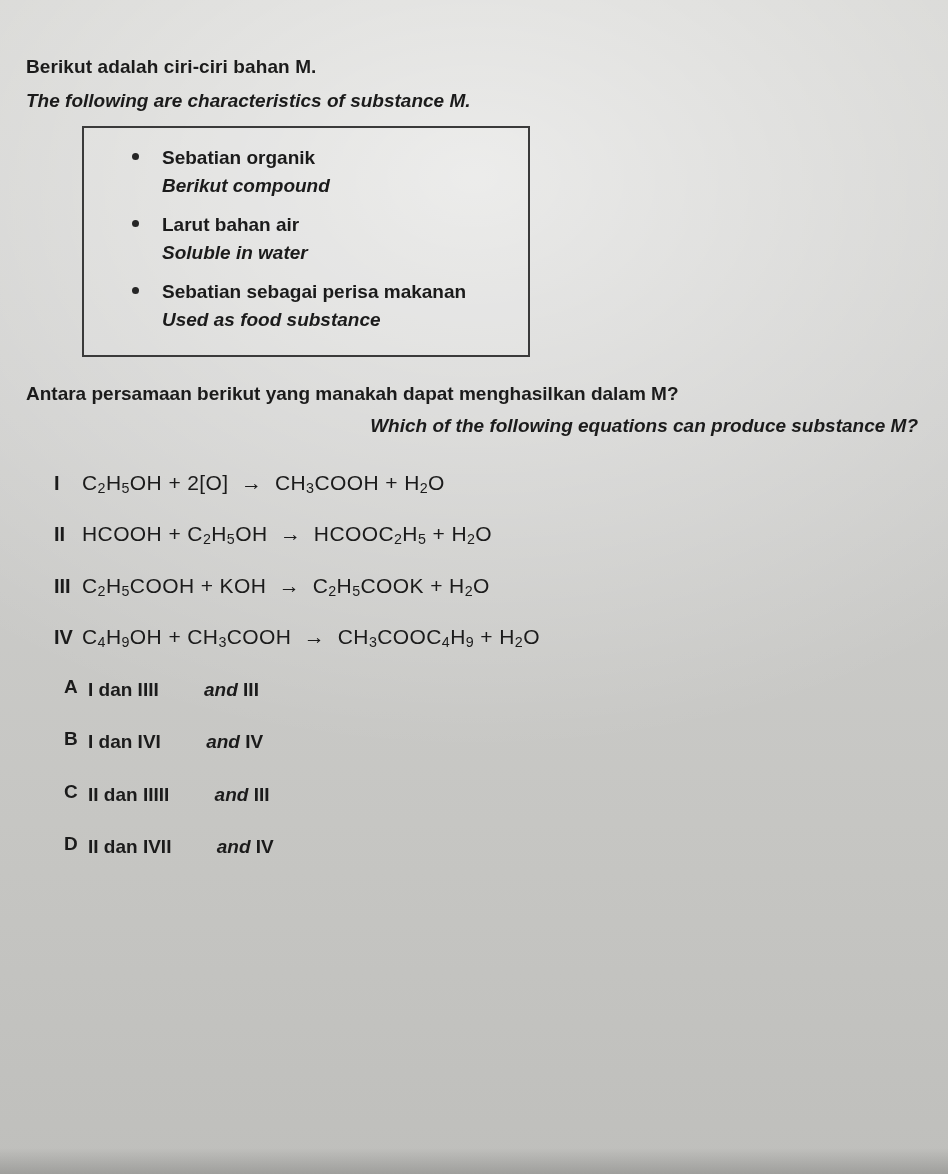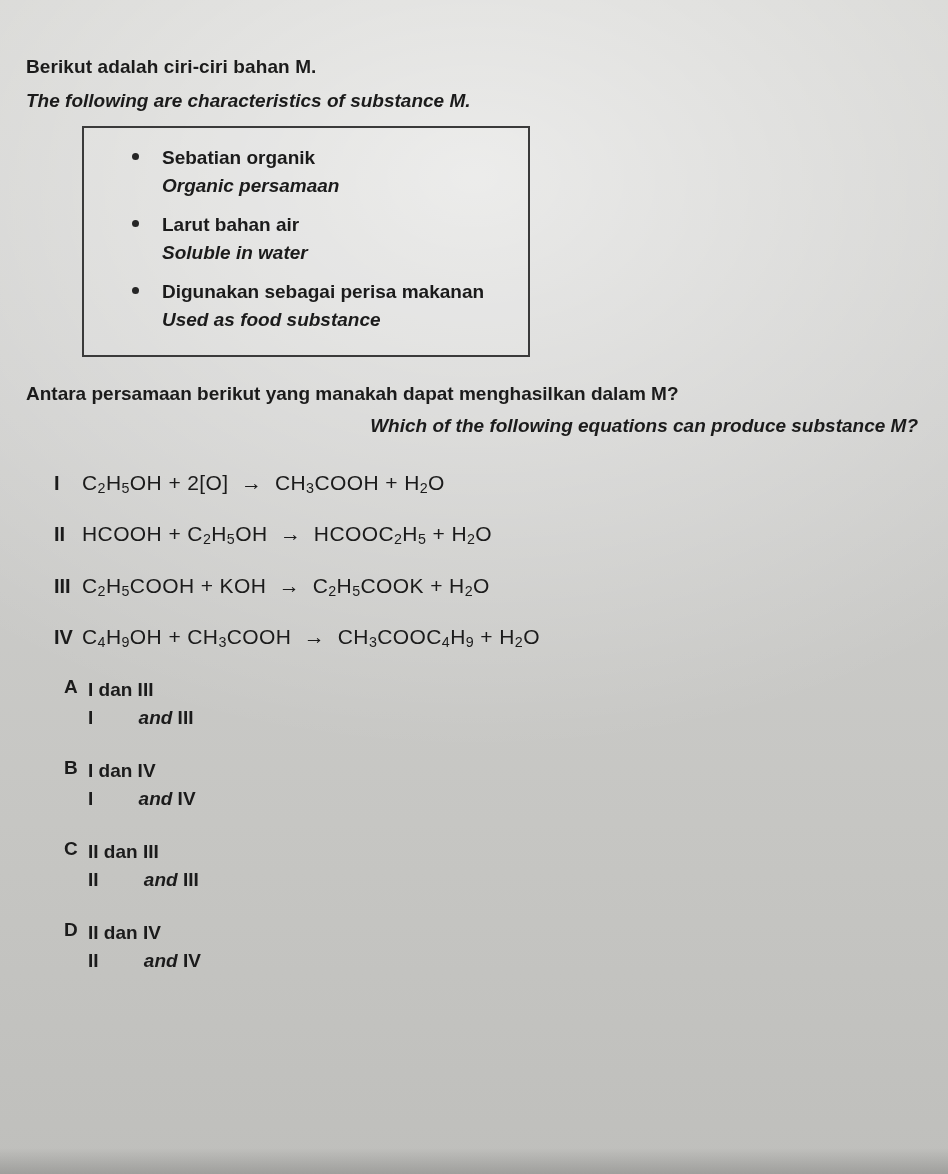--- a/index.html
+++ b/index.html
@@ -135,21 +135,21 @@
   .opt-letter {
     width: 62px;
     flex: 0 0 62px;
     font-size: 19px;
     font-weight: bold;
     padding-left: 38px;
     box-sizing: border-box;
   }
   .opt-texts {
     display: flex;
-    flex-direction: column;
+    flex-direction: row;
   }
   .opt-my {
     font-size: 19px;
     font-weight: bold;
     line-height: 1.5;
   }
   .opt-en {
     font-size: 19px;
     font-weight: bold;
     line-height: 1.5;
@@ -165,28 +165,28 @@
 <div class="page">
   <div class="content">
 
     <p class="stem-my">Berikut adalah ciri-ciri bahan M.</p>
     <p class="stem-en">The following are characteristics of substance M.</p>
 
     <div class="box">
       <ul>
         <li>
           <div class="item-my">Sebatian organik</div>
-          <div class="item-en">Organic persamaan</div>
+          <div class="item-en">Berikut compound</div>
         </li>
         <li>
           <div class="item-my">Larut bahan air</div>
           <div class="item-en">Soluble in water</div>
         </li>
         <li>
-          <div class="item-my">Digunakan sebagai perisa makanan</div>
+          <div class="item-my">Sebatian sebagai perisa makanan</div>
           <div class="item-en">Used as food substance</div>
         </li>
       </ul>
     </div>
 
     <p class="question-my">Antara persamaan berikut yang manakah dapat menghasilkan dalam M?</p>
     <p class="question-en">Which of the following equations can produce substance M?</p>
 
     <div class="equations">
       <div class="eq-row">

